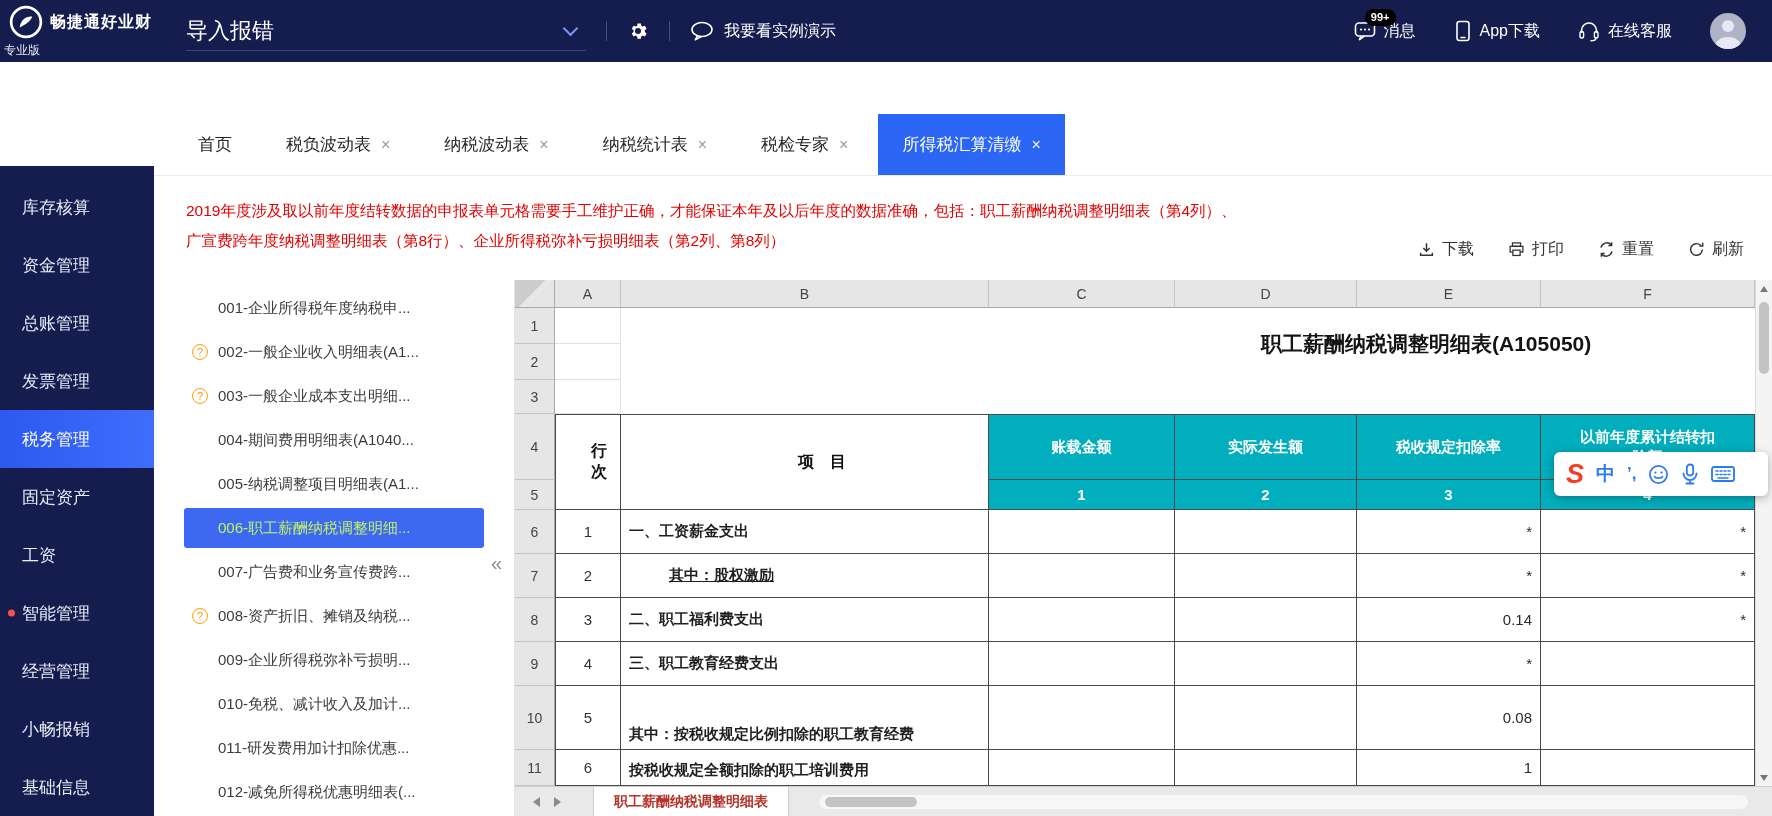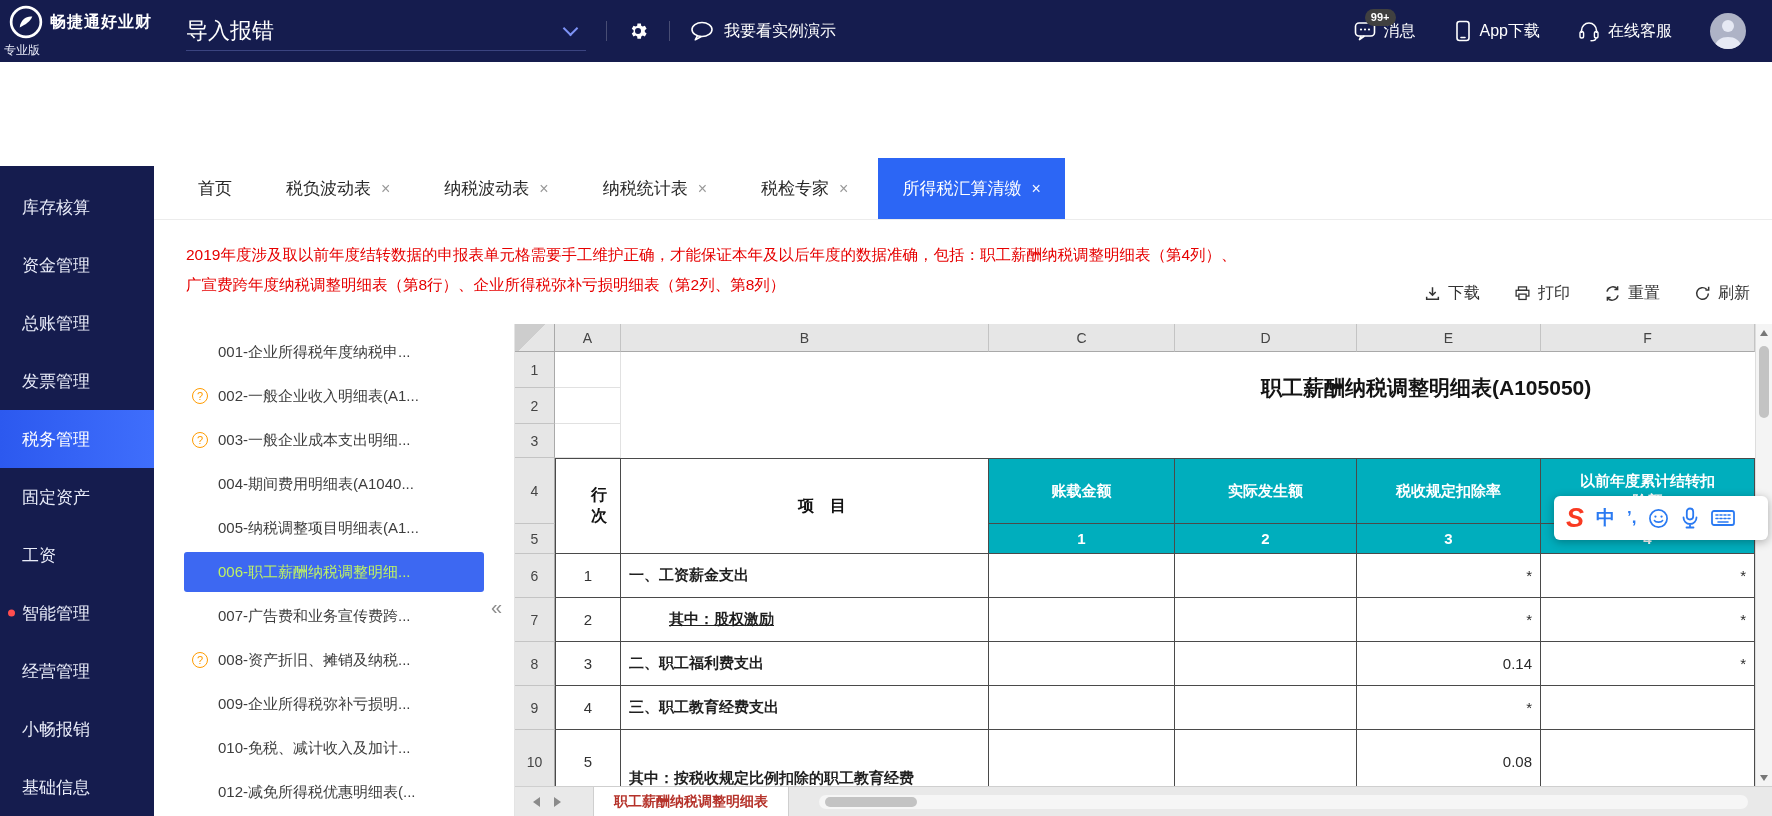--- a/index.html
+++ b/index.html
@@ -17,21 +17,21 @@
     display:flex; align-items:center; cursor:pointer; }
   .imp-select .lbl { font-size:22px; }
   .chev { position:absolute; right:10px; top:12px; width:11px; height:11px;
     border-right:2px solid #7e93f5; border-bottom:2px solid #7e93f5; transform:rotate(45deg); }
   .tb-div { width:1px; height:20px; background:rgba(255,255,255,.22); margin:0 20px; flex:none; }
   .icon-btn { display:flex; align-items:center; cursor:pointer; }
   .demo { display:flex; align-items:center; gap:10px; font-size:16px; cursor:pointer; }
   .tb-right { margin-left:auto; margin-right:26px; display:flex; align-items:center; gap:38px; }
   .tb-item { display:flex; align-items:center; gap:8px; font-size:16px; cursor:pointer; }
   .msg-wrap { position:relative; display:flex; }
-  .badge { position:absolute; top:-12px; right:-20px; background:#404040; color:#fff; font-size:11px;
+  .badge { position:absolute; top:-12px; right:-20px; background:#000000; color:#fff; font-size:11px;
     line-height:1; padding:3px 6px; border-radius:9px; font-weight:bold; }
   .avatar { width:36px; height:36px; border-radius:50%; background:#aeb3c6; overflow:hidden; cursor:pointer; }
 
   
   .body { flex:1; display:flex; min-height:0;align-items:flex-end; }
   .sidebar { width:154px; background:#151c4e; flex:none; padding-top:12px; }
   .side-item { height:58px; display:flex; align-items:center; padding-left:22px; color:#e9ecf9;
     font-size:17px; position:relative; cursor:pointer; }
   .side-item.active { background:linear-gradient(90deg,#2c59ef,#3f6efc); color:#fff; }
   .side-item .dot { position:absolute; left:8px; top:50%; transform:translateY(-50%);
@@ -43,21 +43,21 @@
     border-bottom:1px solid #ececec; background:#fff; }
   .tab { display:flex; align-items:center; padding:10px 24px; margin-right:6px; font-size:17px;
     color:#262626; cursor:pointer; white-space:nowrap; }
   .tab .x { margin-left:10px; color:#999; font-size:16px; cursor:pointer; }
   .tab.active { background:#2c66f5; color:#fff; }
   .tab.active .x { color:rgba(255,255,255,.95); }
 
   
   .notice-row { height:104px; flex:none; position:relative; background:#fff; padding:20px 0 0 32px; }
   .notice-text { width:1056px; color:#e60000; font-size:15.5px; line-height:30px; }
-  .toolbar { position:absolute; right:22px; bottom:20px; display:flex; gap:34px;margin-top:29px; }
+  .toolbar { position:absolute; right:28px; bottom:20px; display:flex; gap:34px;margin-top:29px; }
   .tool-btn { display:flex; align-items:center; gap:7px; font-size:16px; color:#333; cursor:pointer; }
 
   
   .content { flex:1; display:flex; min-height:0; position:relative; }
   .report-panel { width:361px; flex:none; background:#fff; border-right:1px solid #e4e4e4;
     padding-top:8px; position:relative; overflow:hidden; }
   .report-item { height:40px; margin:0 30px 4px 30px; border-radius:3px; display:flex; align-items:center;
     padding-left:34px; position:relative; font-size:15px; color:#3d3d3d; white-space:nowrap; cursor:pointer; }
   .report-item .help { position:absolute; left:8px; top:50%; transform:translateY(-50%); width:16px; height:16px;
     border:1px solid #ff9c00; color:#ff9c00; border-radius:50%; font-size:11px; line-height:1;
@@ -325,20 +325,23 @@
               <span class="help">?</span>
               <span class="ri-label">008-资产折旧、摊销及纳税...</span>
             </div>
           <div class="report-item">
               <span class="ri-label">009-企业所得税弥补亏损明...</span>
             </div>
           <div class="report-item">
               <span class="ri-label">010-免税、减计收入及加计...</span>
             </div>
           <div class="report-item">
+              <span class="ri-label">011-研发费用加计扣除优惠...</span>
+            </div>
+          <div class="report-item">
               <span class="ri-label">012-减免所得税优惠明细表(...</span>
             </div>
           <div class="collapse-btn">«</div>
         </aside>
 
         <div class="sheet-area">
           <div class="grid">
             <div class="corner" style="grid-area:1/1/2/2"></div>
             <div class="ch" style="grid-area:1/2/2/3">A</div>
             <div class="ch" style="grid-area:1/3/2/4">B</div>

